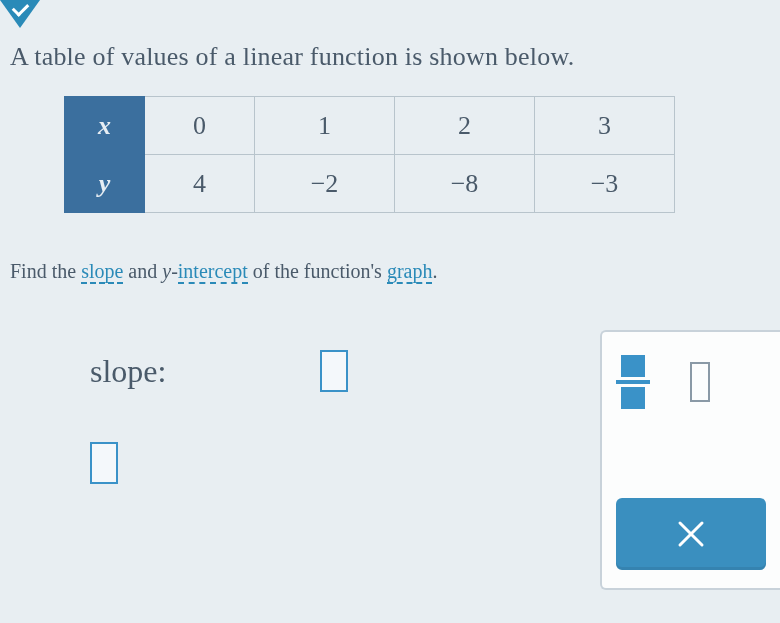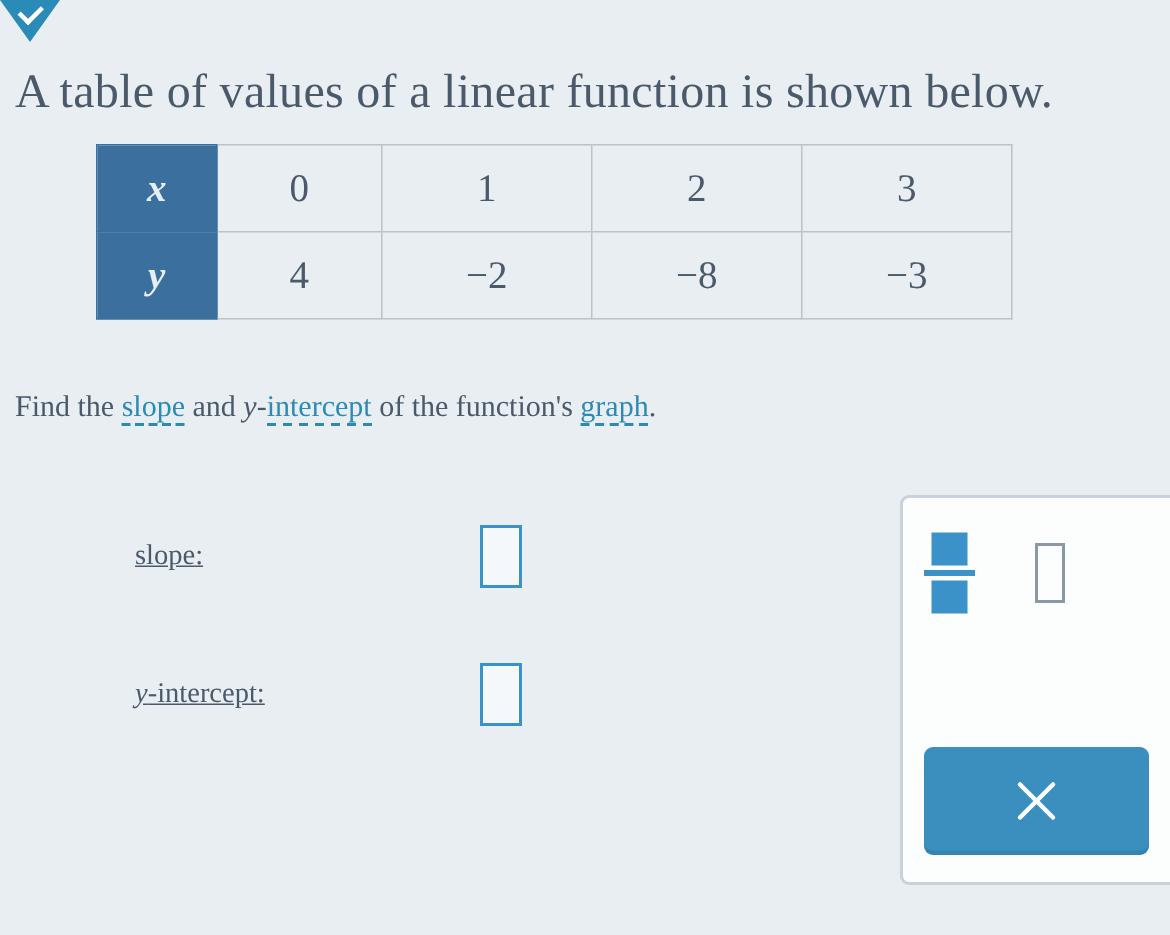--- a/index.html
+++ b/index.html
@@ -28,21 +28,21 @@
       width: 12px;
       height: 7px;
       border-left: 3px solid #fff;
       border-bottom: 3px solid #fff;
       transform: rotate(-45deg);
     }
     .question-text {
       position: absolute;
       top: 42px;
       left: 10px;
-      font-size: 32px;
+      font-size: 26px;
       color: #4a5a6a;
       letter-spacing: 0.2px;
     }
     .data-table {
       position: absolute;
       top: 96px;
       left: 64px;
       border-collapse: collapse;
     }
     .data-table td, .data-table th {
@@ -72,22 +72,21 @@
     }
     .glossary {
       color: #2a8ab8;
       border-bottom: 2px dashed #2a8ab8;
     }
     .italic { font-style: italic; }
     .answers {
       position: absolute;
       top: 350px;
       left: 90px;
-      font-size: 19px;
-      text-decoration: underline;
+      font-size: 32px;
     }
     .answer-row {
       display: flex;
       align-items: center;
       margin-bottom: 50px;
     }
     .answer-label { width: 230px; }
     .answer-box {
       width: 28px;
       height: 42px;
@@ -181,23 +180,20 @@
 <div class="prompt-text">
   <span>Find the </span><span class="glossary">slope</span><span> and </span><span class="italic">y</span><span>-</span><span class="glossary">intercept</span><span> of the function's </span><span class="glossary">graph</span><span>.</span>
 </div>
 
 <div class="answers">
   <div class="answer-row">
     <div class="answer-label">slope:</div>
     <div class="answer-box"></div>
   </div>
   <div class="answer-row">
-    <div class="answer-label">
-      <span class="italic">y</span><span>-intercept:</span>
-    </div>
     <div class="answer-box"></div>
   </div>
 </div>
 
 <div class="keypad">
   <div class="keypad-row1">
     <div class="frac-tool">
       <div class="sq"></div>
       <div class="bar"></div>
       <div class="sq"></div>

